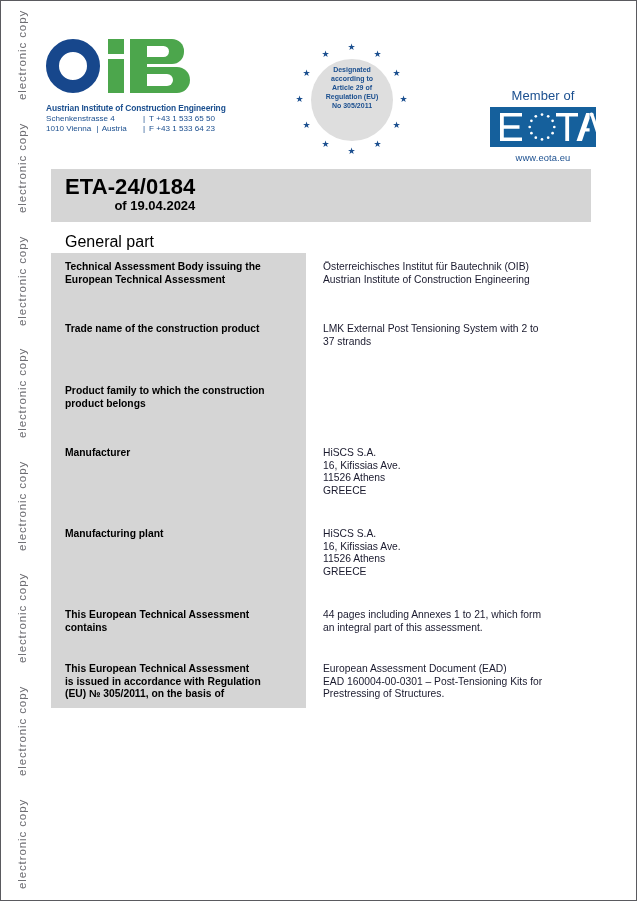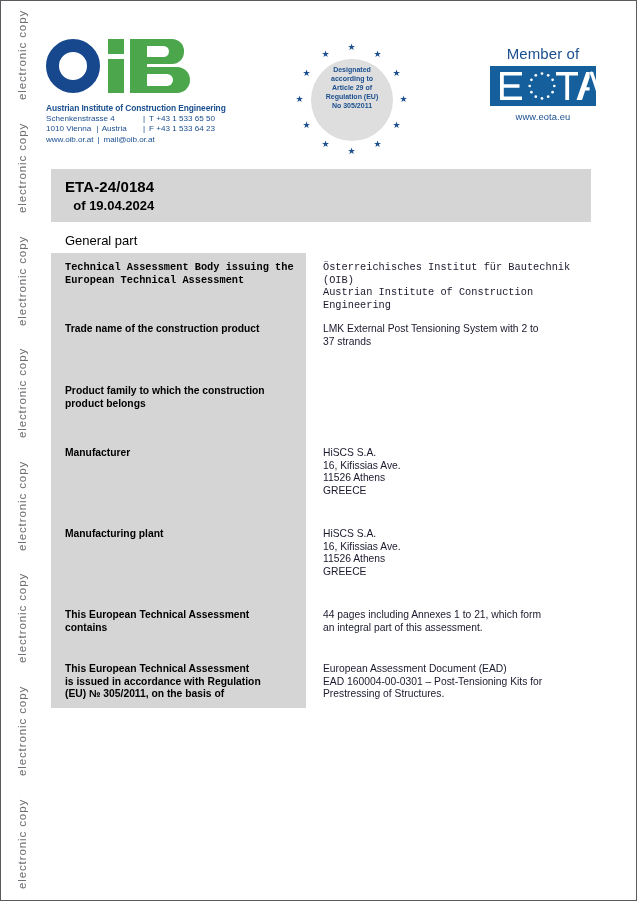--- a/index.html
+++ b/index.html
@@ -110,21 +110,21 @@
   }
   .eu-star {
     position: absolute;
     color: #1b4f8f;
     font-size: 9px;
     line-height: 9px;
   }
 
   
   #eota-block { position: absolute; left: 477px; top: 44px; width: 130px; text-align: center; }
-  #eota-member { color: #1b4f8f; font-size: 15px; margin-bottom: 4px; letter-spacing: 0.1px; }
+  #eota-member { color: #1b4f8f; font-size: 13px; margin-bottom: 4px; letter-spacing: 0.1px; margin-top: 43px; }
   #eota-logo {
     position: relative;
     width: 106px; height: 40px;
     margin: 0 auto;
     background: #15609c;
   }
   #eota-logo svg { display: block; }
   #eota-url { color: #1b4f8f; font-size: 9.4px; margin-top: 5px; letter-spacing: 0.1px; }
 
   
@@ -138,27 +138,27 @@
     justify-content: space-between;
     padding: 0 14px 0 14px;
   }
   #title-left {
     font-size: 16.5px; font-weight: bold; color: #000000;
     line-height: 20px; letter-spacing: 0.1px;
   }
   #title-right {
     text-align: right; color: #000000;
   }
-  #eta-number { font-size: 15px; font-weight: bold; line-height: 20px; letter-spacing: 0.1px; }
+  #eta-number { font-size: 22px; font-weight: bold; line-height: 20px; letter-spacing: 0.1px; }
   #eta-date { font-size: 13px; font-weight: bold; line-height: 18px; }
 
   
   #general-part {
     position: absolute; left: 64px; top: 232px;
-    font-size: 13px; color: #000000;
+    font-size: 16px; color: #000000;
   }
 
   
   #info-table {
     position: absolute;
     left: 50px; top: 252px;
     width: 540px;
   }
   .row { display: flex; }
   .label-cell {
@@ -216,23 +216,20 @@
         <div class="line1">Austrian Institute of Construction Engineering</div>
         <div class="addr-row">
           <span class="addr-left">Schenkenstrasse  4</span>
           <span class="bar">|</span>
           <span>T +43 1 533 65 50</span>
         </div>
         <div class="addr-row">
           <span class="addr-left"><span>1010 Vienna </span><span class="bar" style="padding:0 3px">|</span><span>Austria</span></span>
           <span class="bar">|</span>
           <span>F +43 1 533 64 23</span>
-        </div>
-        <div class="line4">
-          <span>www.oib.or.at</span><span class="bar" style="padding:0 4px">|</span><span>mail@oib.or.at</span>
         </div>
       </div>
     </div>
 
     <div id="eu-badge">
       <div id="eu-circle"></div>
       <div id="eu-text">
         <div>Designated</div>
         <div>according to</div>
         <div>Article 29 of</div>
@@ -289,21 +286,21 @@
   <div id="title-bar">
     <div id="title-right">
       <div id="eta-number">ETA-24/0184</div>
       <div id="eta-date">of 19.04.2024</div>
     </div>
   </div>
 
   <div id="general-part">General part</div>
 
   <div id="info-table">
-      <div class="row" style="height: 62px; font-family: Liberation Mono, monospace;">
+      <div class="row" style="height: 62px;">
         <div class="label-cell">
           <div class="cell-inner">Technical Assessment Body issuing the<br>European Technical Assessment</div>
         </div>
         <div class="value-cell">
           <div class="cell-inner">Österreichisches Institut für Bautechnik (OIB)<br>Austrian Institute of Construction Engineering</div>
         </div>
       </div>
       <div class="row" style="height: 62px; justify-content: flex-end;">
         <div class="label-cell">
           <div class="cell-inner">Trade name of the construction product</div>

